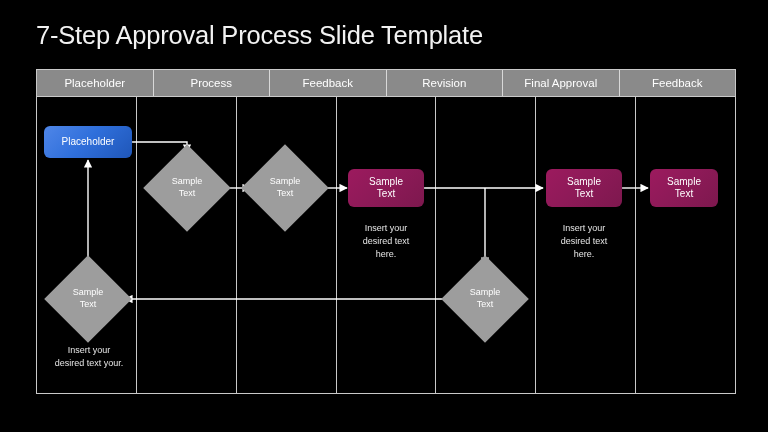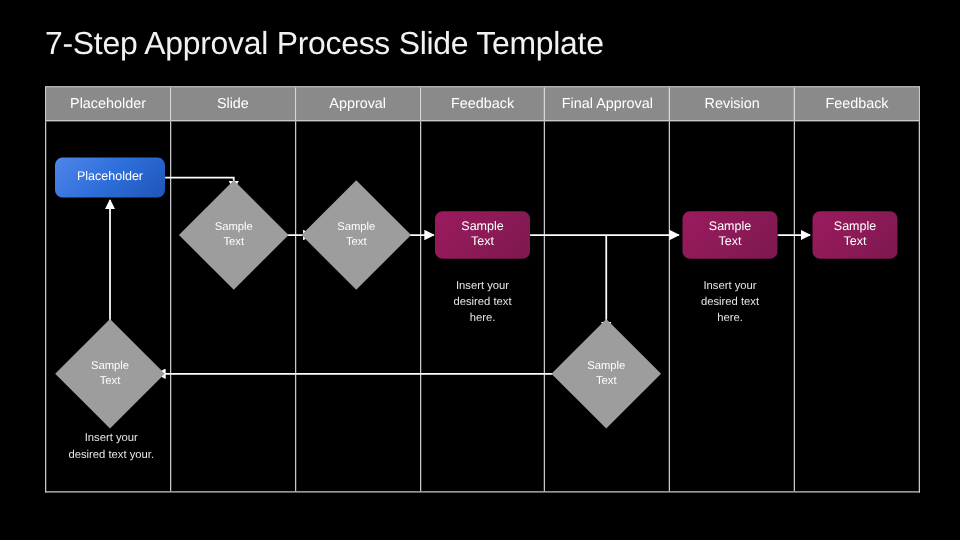--- a/index.html
+++ b/index.html
@@ -170,33 +170,30 @@
 
   <div id="slide-title">7-Step Approval Process Slide Template</div>
 
   <div id="swimlane">
 
     <div id="header-row">
       <div class="header-cell">
         <span>Placeholder</span>
       </div>
       <div class="header-cell">
-        <span>Slide</span>
-      </div>
-      <div class="header-cell">
-        <span>Approval</span>
+        <span>Process</span>
       </div>
       <div class="header-cell">
         <span>Feedback</span>
       </div>
       <div class="header-cell">
+        <span>Revision</span>
+      </div>
+      <div class="header-cell">
         <span>Final Approval</span>
-      </div>
-      <div class="header-cell">
-        <span>Revision</span>
       </div>
       <div class="header-cell">
         <span>Feedback</span>
       </div>
     </div>
 
     <div id="body-row">
       <div class="body-cell"></div>
       <div class="body-cell"></div>
       <div class="body-cell"></div>

